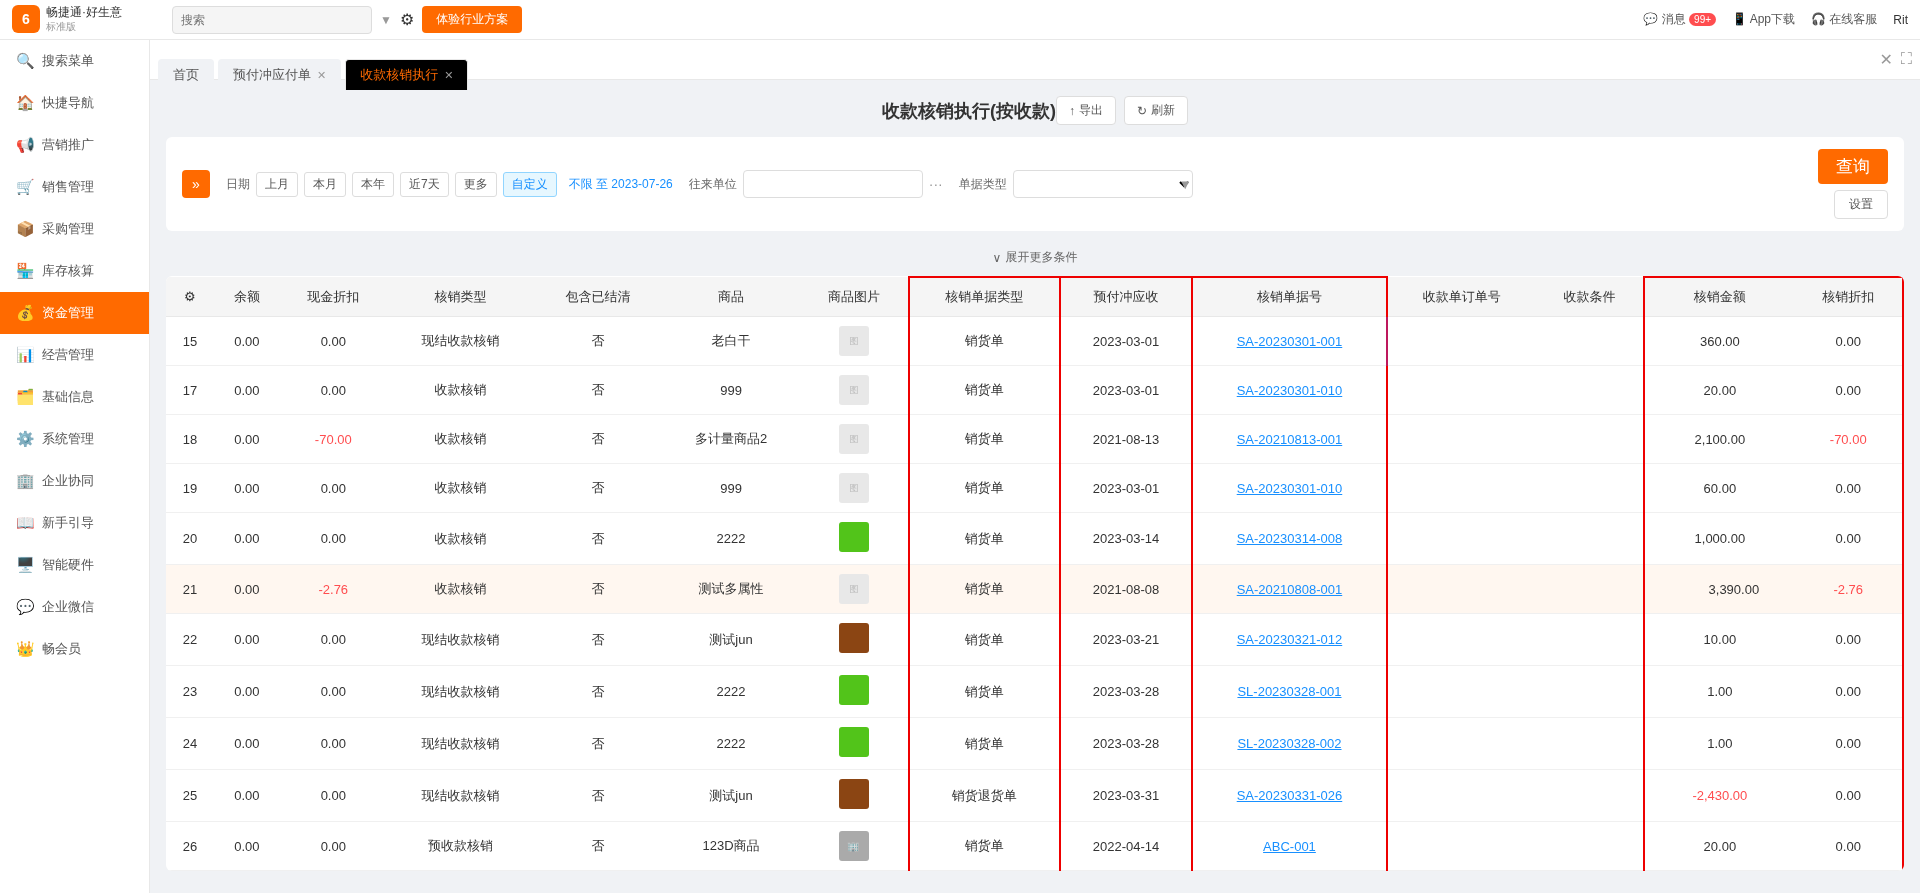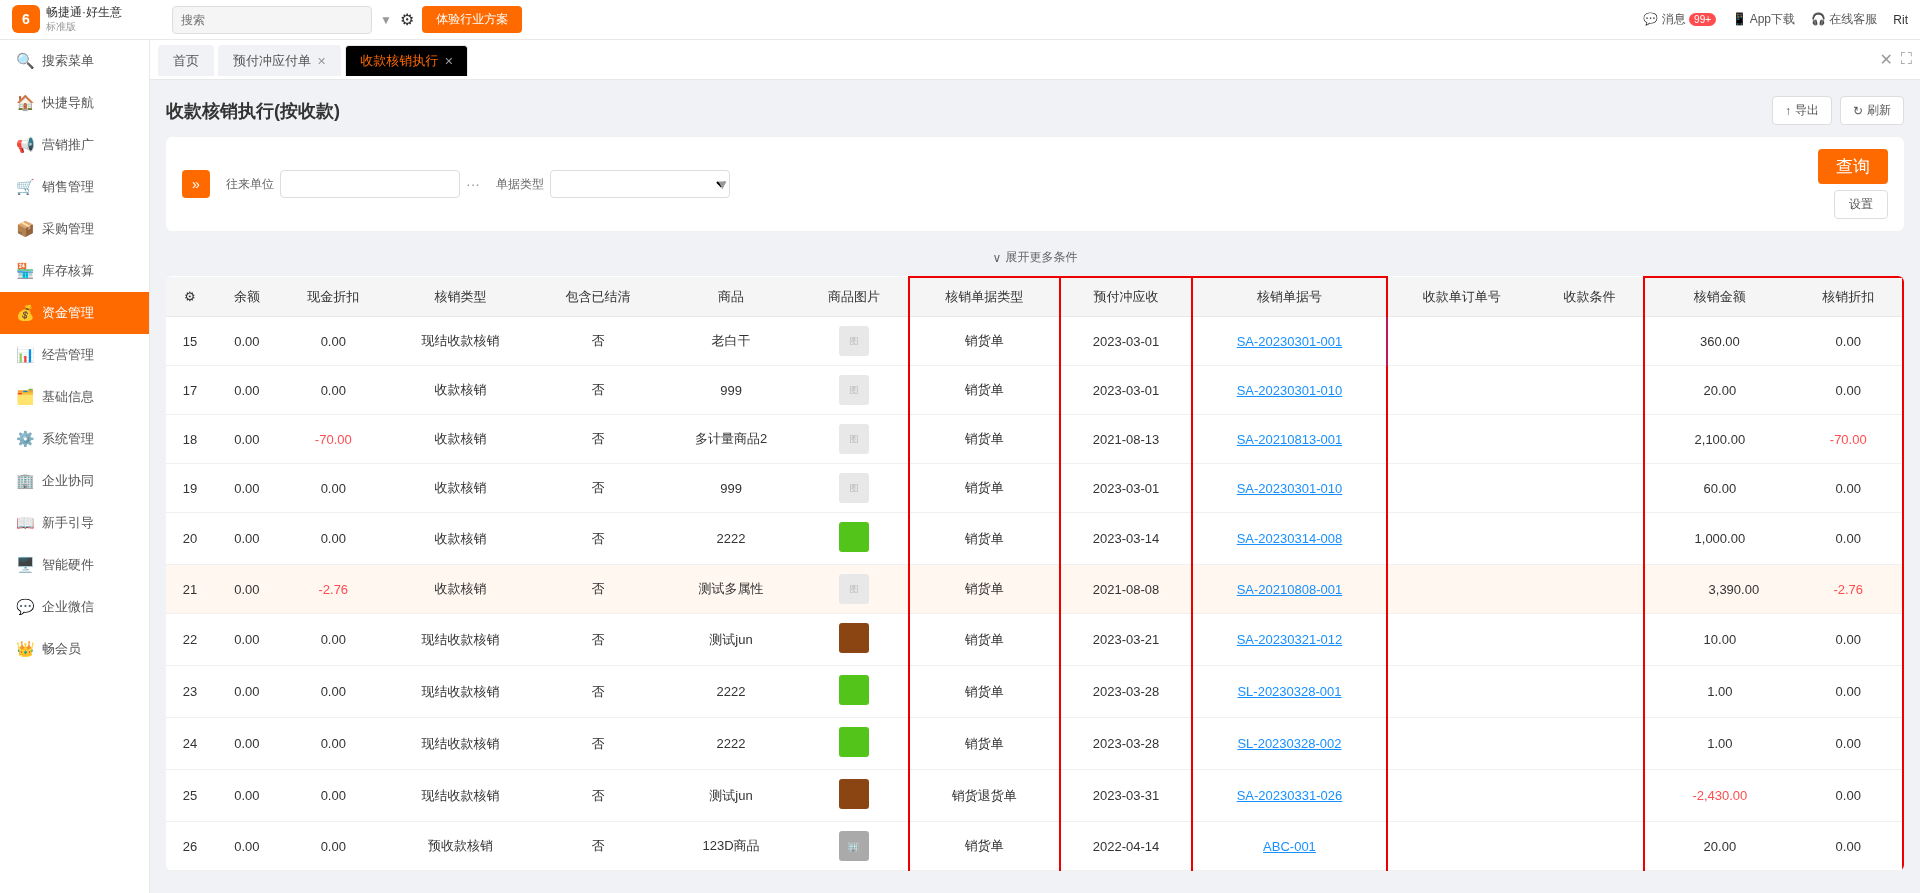--- a/index.html
+++ b/index.html
@@ -115,21 +115,21 @@
       gap: 6px;
       padding: 6px 14px;
       border-radius: 4px 4px 0 0;
       cursor: pointer;
       font-size: 13px;
       color: #555;
       border: 1px solid transparent;
       border-bottom: none;
       background: #f0f2f5;
       position: relative;
-      top: 1px;
+      top: 15px;
     }
     .tab.active {
       background: #000000;
       border-color: #e8e8e8;
       color: #ff6a00;
       border-bottom-color: #fff;
     }
     .tab-close {
       font-size: 11px;
       color: #999;
@@ -146,21 +146,21 @@
     
     .page-content {
       flex: 1;
       overflow-y: auto;
       padding: 16px;
       background: #f0f2f5;
     }
     .page-header {
       display: flex;
       align-items: center;
-      justify-content: space-between;
+      justify-content: center;
       margin-bottom: 12px;
     }
     .page-title {
       font-size: 18px;
       font-weight: bold;
       color: #333;
     }
     .page-actions {
       display: flex;
       gap: 8px;
@@ -449,20 +449,31 @@
           </button>
           <button class="btn-refresh">
             <span>↻</span>
             <span>刷新</span>
           </button>
         </div>
       </div>
 
       <div class="filter-bar">
         <button class="filter-expand-btn">»</button>
+        <div class="filter-group">
+          <span class="filter-label">日期</span>
+          <button class="date-btn">上月</button>
+          <button class="date-btn">本月</button>
+          <button class="date-btn">本年</button>
+          <button class="date-btn">近7天</button>
+          <button class="date-btn">更多</button>
+          <button class="date-btn custom-date">自定义</button>
+          <br>
+          <span class="date-range">不限 至 2023-07-26</span>
+        </div>
         <div class="filter-group">
           <span class="filter-label">往来单位</span>
           <input class="filter-input" type="text" style="">
           <span class="filter-dots">···</span>
         </div>
         <div class="filter-group">
           <span class="filter-label">单据类型</span>
           <select class="filter-select">
             <option></option>
           </select>

